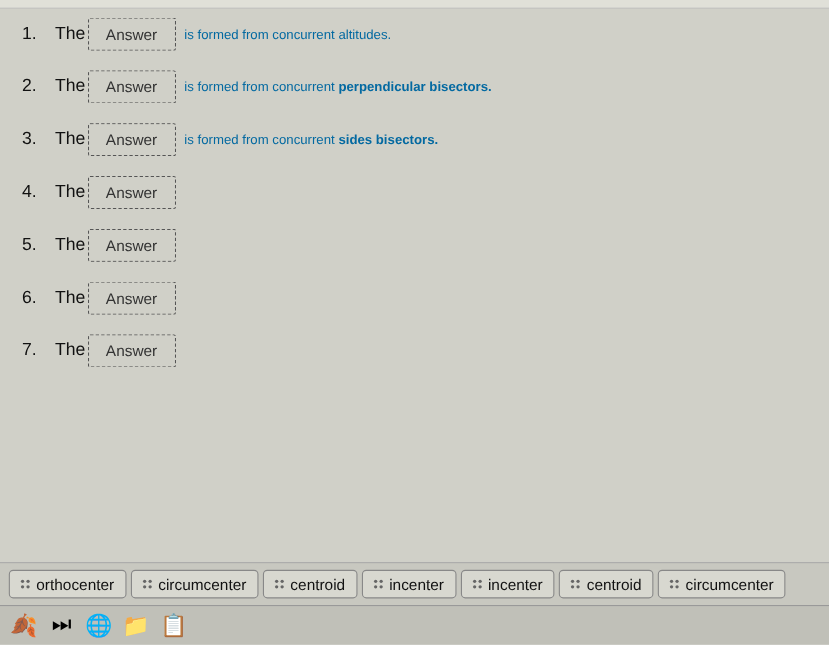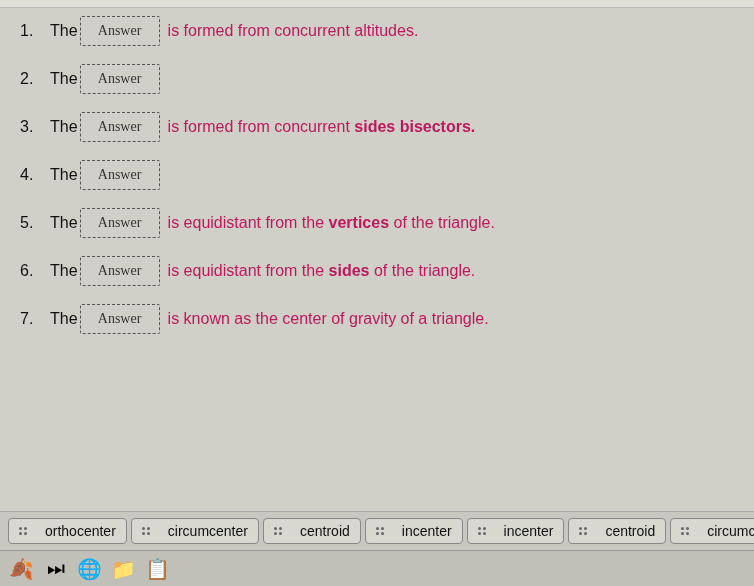--- a/index.html
+++ b/index.html
@@ -44,26 +44,25 @@
       height: 30px;
       display: inline-flex;
       align-items: center;
       justify-content: center;
       margin-right: 8px;
       margin-left: 2px;
       padding: 0 6px;
       font-size: 14px;
       background: transparent;
       color: #333;
-      font-family: Liberation Serif, serif;
     }
 
     .question-text {
-      font-size: 16px;
-      color: #be185d;
+      font-size: 12px;
+      color: #0369a1;
     }
 
     .question-text strong {
       font-weight: bold;
     }
 
     .answer-bank {
       position: absolute;
       bottom: 36px;
       left: 0;
@@ -80,21 +79,21 @@
       border: 1.5px solid #888;
       border-radius: 4px;
       padding: 4px 10px;
       font-size: 14px;
       background: #d8d8d0;
       color: #111;
       margin-right: 4px;
       cursor: grab;
       display: flex;
       align-items: center;
-      gap: 16px;
+      gap: 4px;
       white-space: nowrap;
     }
 
     .chip-dots {
       display: inline-flex;
       flex-direction: column;
       gap: 2px;
       margin-right: 2px;
     }
 
@@ -153,49 +152,47 @@
 <div class="question-row">
       <span class="question-number">1.</span>
       <span class="the-word">The</span>
       <span class="answer-box">Answer</span>
       <span class="question-text">is formed from concurrent altitudes.</span>
     </div>
     <div class="question-row">
       <span class="question-number">2.</span>
       <span class="the-word">The</span>
       <span class="answer-box">Answer</span>
+      <span class="question-text">is formed from concurrent <strong>perpendicular bisectors.</strong></span>
     </div>
     <div class="question-row">
       <span class="question-number">3.</span>
       <span class="the-word">The</span>
       <span class="answer-box">Answer</span>
       <span class="question-text">is formed from concurrent <strong>sides bisectors.</strong></span>
     </div>
     <div class="question-row">
       <span class="question-number">4.</span>
       <span class="the-word">The</span>
       <span class="answer-box">Answer</span>
     </div>
     <div class="question-row">
       <span class="question-number">5.</span>
       <span class="the-word">The</span>
       <span class="answer-box">Answer</span>
-      <span class="question-text">is equidistant from the <strong>vertices</strong> of the triangle.</span>
     </div>
     <div class="question-row">
       <span class="question-number">6.</span>
       <span class="the-word">The</span>
       <span class="answer-box">Answer</span>
-      <span class="question-text">is equidistant from the <strong>sides</strong> of the triangle.</span>
     </div>
     <div class="question-row">
       <span class="question-number">7.</span>
       <span class="the-word">The</span>
       <span class="answer-box">Answer</span>
-      <span class="question-text">is known as the center of gravity of a triangle.</span>
     </div>
   </div>
 
 <div class="answer-bank">
 
 <div class="answer-chip">
       <span class="chip-dots">
         <span></span>
         <span></span>
       </span>

